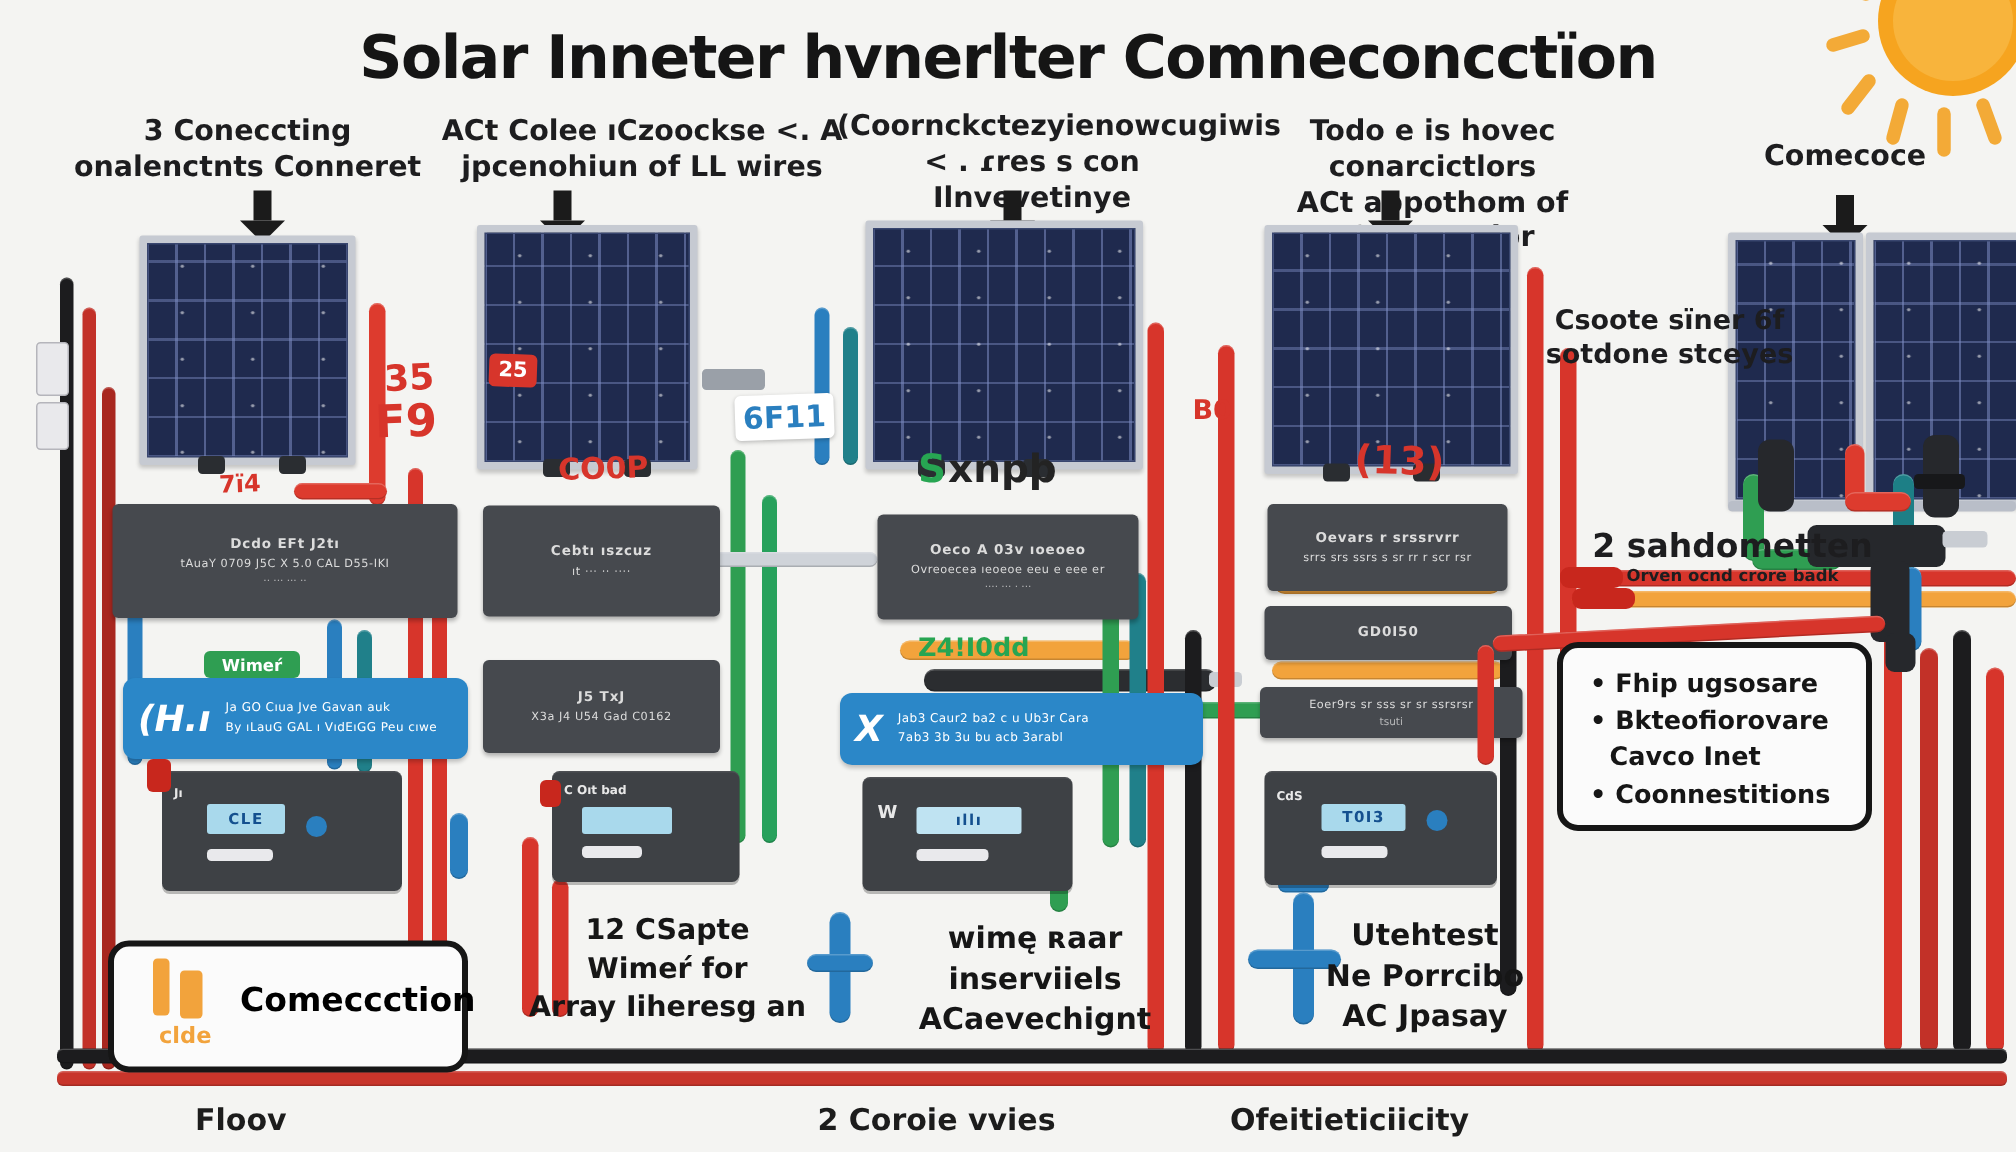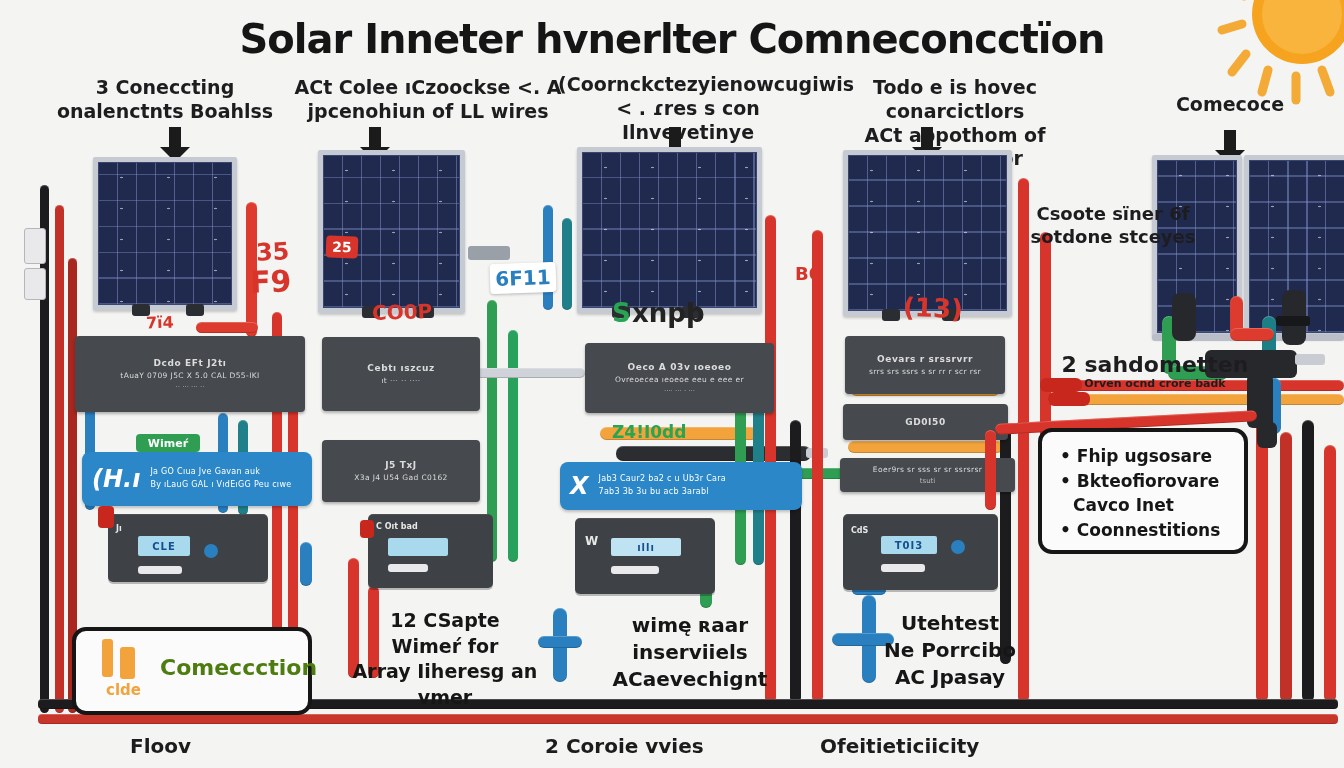--- a/index.html
+++ b/index.html
@@ -73,21 +73,21 @@
         <line x1="94" y1="34" x2="70" y2="28"></line>
     </g>
     <circle cx="152" cy="52" r="50" fill="#f6a41f"></circle>
     <circle cx="152" cy="52" r="40" fill="#f8b43c"></circle>
   </svg>
 
   <div class="title">Solar Inneter hvnerlter Comneconcctïon</div>
 
   <div class="tl" style="left:40px;top:76px;width:250px">
     <span>3 Coneccting</span>
-    <span>onalenctnts Boahlss</span>
+    <span>onalenctnts Conneret</span>
   </div>
   <div class="tl" style="left:283px;top:76px;width:290px">
     <span>ACt Colee ıCzoockse &lt;. A</span>
     <span>jpcenohiun of LL wires</span>
   </div>
   <div class="tl" style="left:558px;top:73px;width:260px">
     <span>(Coornckctezyienowcugiwis</span>
     <span>&lt; . ɾres s con Ilnvevetinye</span>
   </div>
   <div class="tl" style="left:805px;top:76px;width:300px">
@@ -211,21 +211,21 @@
 
   <div class="gbox" style="left:75px;top:336px;width:230px;height:76px">
     <span class="t1">Dcdo EFt J2tı</span>
     <span class="t2">tAuaY 0709 J5C X 5.0 CAL D55-IKI</span>
     <span class="t3">·· ···  ···  ··</span>
   </div>
   <div class="gbox" style="left:322px;top:337px;width:158px;height:74px">
     <span class="t1">Cebtı ıszcuz</span>
     <span class="t2">ıt ··· ·· ····</span>
   </div>
-  <div class="gbox" style="left:585px;top:343px;width:189px;height:70px">
+  <div class="gbox" style="left:585px;top:343px;width:174px;height:70px">
     <span class="t1">Oeco A 03v ıoeoeo</span>
     <span class="t2">Ovreoecea ıeoeoe eeu e eee er</span>
     <span class="t3">···· ··· · ···</span>
   </div>
   <div class="gbox" style="left:845px;top:336px;width:160px;height:58px">
     <span class="t1">Oevars r srssrvrr</span>
     <span class="t2">srrs srs ssrs s sr rr r scr rsr</span>
   </div>
   <div class="gbox" style="left:322px;top:440px;width:158px;height:62px">
     <span class="t1">J5 TxJ</span>
@@ -247,21 +247,21 @@
     </span>
   </div>
   <div class="bbox" style="left:560px;top:462px;width:222px;height:40px">
     <span class="logo">X</span>
     <span class="bl">
       <span style="display:block">Jab3 Caur2 ba2 c u Ub3r Cara</span>
       <span style="display:block">7ab3 3b 3u bu acb 3arabl</span>
     </span>
   </div>
 
-  <div class="dev" style="left:108px;top:514px;width:160px;height:68px">
+  <div class="dev" style="left:108px;top:514px;width:160px;height:80px">
     <span class="devtxt" style="left:8px;top:10px">Jı</span>
     <div class="screen" style="left:30px;top:22px;width:52px;height:20px">CLE</div>
     <div class="pill" style="left:30px;top:52px;width:44px;height:8px"></div>
     <div class="pill" style="left:96px;top:30px;width:14px;height:14px;background:#2a7fbf;border-radius:7px"></div>
     <div class="pill" style="left:-10px;top:-8px;width:16px;height:22px;background:#c8271d;border-radius:4px"></div>
   </div>
   <div class="dev" style="left:368px;top:514px;width:125px;height:74px">
     <span class="devtxt" style="left:8px;top:8px">C Oıt bad</span>
     <div class="screen" style="left:20px;top:24px;width:60px;height:18px"></div>
     <div class="pill" style="left:20px;top:50px;width:40px;height:8px"></div>
@@ -309,28 +309,27 @@
       <span>• Bkteofiorovare</span>
       <span style="padding-left:13px">Cavco Inet</span>
       <span>• Coonnestitions</span>
     </div>
   </div>
 
   <div class="card" style="left:72px;top:627px;width:232px;height:80px">
     <div class="pill" style="left:26px;top:8px;width:11px;height:38px;background:#f2a33c"></div>
     <div class="pill" style="left:44px;top:16px;width:15px;height:32px;background:#f2a33c"></div>
     <span style="position:absolute;left:30px;top:50px;color:#f2a33c;font-weight:bold;font-size:15px">clde</span>
-    <span style="position:absolute;left:84px;top:24px;font-size:22px;font-weight:600;color:#4d7c0f">Comeccction</span>
+    <span style="position:absolute;left:84px;top:24px;font-size:22px;font-weight:600;color:#000000">Comeccction</span>
   </div>
 
   <div class="grp" style="left:330px;top:608px;width:230px;font-size:19px;line-height:1.35">
     <span>12 CSapte</span>
     <span>Wimeŕ for</span>
     <span>Array Iiheresg an</span>
-    <span>vmer</span>
   </div>
   <div class="grp" style="left:595px;top:612px;width:190px;font-size:20px;line-height:1.35">
     <span>wimę ʀaar</span>
     <span>inserviiels</span>
     <span>ACaevechignt</span>
   </div>
   <div class="grp" style="left:855px;top:610px;width:190px;font-size:20px;line-height:1.35">
     <span>Utehtest</span>
     <span>Ne Porrcibo</span>
     <span>AC Jpasay</span>

